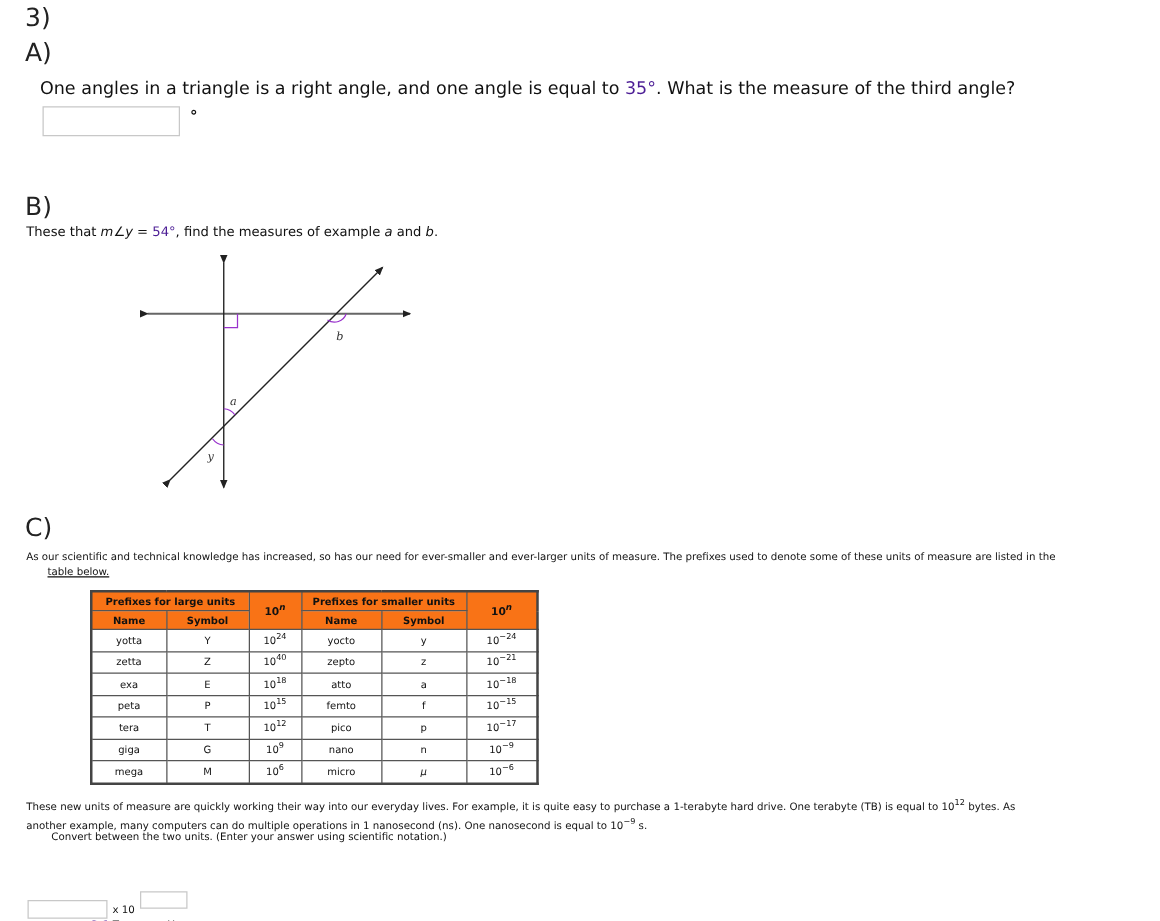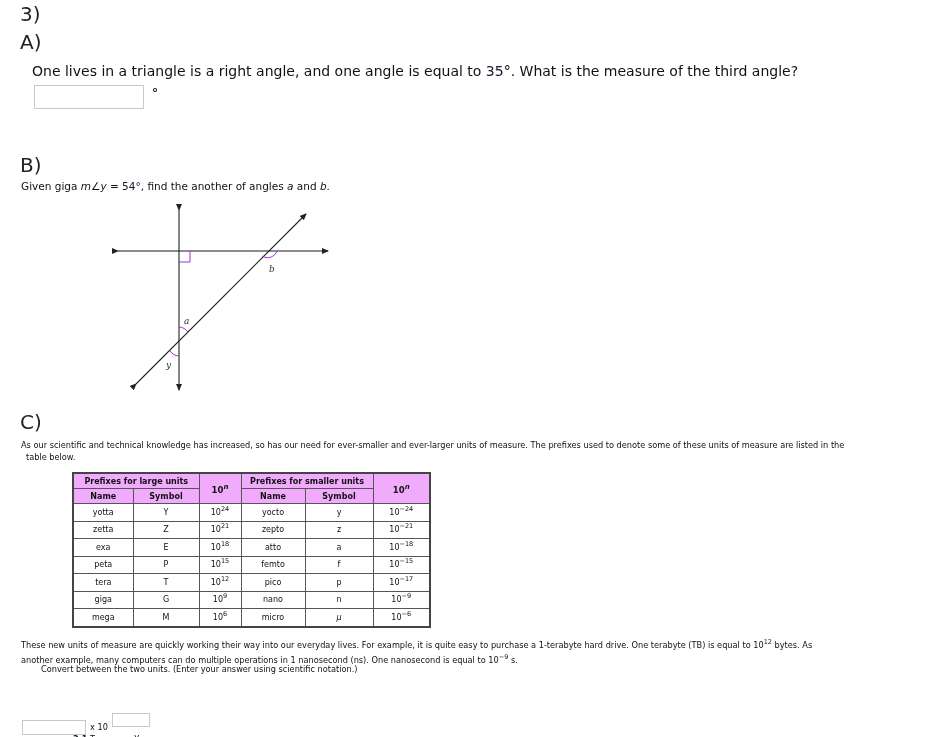--- a/index.html
+++ b/index.html
@@ -5,57 +5,57 @@
     html, body { margin: 0; padding: 0; background: #ffffff; }
     body {
       width: 928px; height: 737px; position: relative; overflow: hidden;
       font-family: "DejaVu Sans", "Liberation Sans", sans-serif; color: #111;
     }
     .abs { position: absolute; }
     .qnum { font-size: 20px; color: #222; font-weight: normal; }
     .bigtext { font-size: 14px; color: #111; }
     .midtext { font-size: 10.5px; color: #111; }
     .smalltext { font-size: 8.2px; color: #111; }
-    .blue { color: #0f172a; }
+    .blue { color: #4c1d95; }
     .italic { font-style: italic; }
     .inputbox {
       position: absolute; border: 1px solid #c8c8c8; background: #fff;
       box-sizing: border-box;
     }
     
     table.prefix {
       position: absolute; left: 72px; top: 472px;
       border-collapse: collapse; font-size: 8px; color: #111;
       border: 2px solid #444;
     }
     table.prefix td, table.prefix th {
       border: 1px solid #555; text-align: center; padding: 0; height: 16px;
     }
     table.prefix th {
-      background: #f0abfc; font-weight: bold; font-size: 8px; height: 14px;
+      background: #f97316; font-weight: bold; font-size: 8px; height: 14px;
     }
     table.prefix td { height: 16.5px; margin-left: 39px; }
     sup { font-size: 6.5px; vertical-align: 4px; line-height: 0; }
     .sup10 { font-size: 7px; vertical-align: 4px; }
   </style>
 </head>
 <body>
 
 <div class="abs qnum" style="left:20px; top:2px;">3)</div>
 <div class="abs qnum" style="left:20px; top:30px;">A)</div>
 
 <div class="abs bigtext" style="left:32px; top:63px; white-space:nowrap;">
-  <span>One lives in a triangle is a right angle, and one angle is equal to </span><span class="blue">35°</span><span>. What is the measure of the third angle?</span>
+  <span>One angles in a triangle is a right angle, and one angle is equal to </span><span class="blue">35°</span><span>. What is the measure of the third angle?</span>
 </div>
 <input class="inputbox" style="left: 34px; top: 85px; width: 110px; height: 24px;" type="text" value="">
 <div class="abs" style="left:152px; top:86px; font-size:12px; font-weight:bold;">°</div>
 
 <div class="abs qnum" style="left:20px; top:153px;">B)</div>
 <div class="abs midtext" style="left:21px; top:180px; white-space:nowrap;">
-  <span>Given giga </span><span class="italic">m</span><span>∠</span><span class="italic">y</span><span> = </span><span class="blue">54°</span><span>, find the another of angles </span><span class="italic">a</span><span> and </span><span class="italic">b</span><span>.</span>
+  <span>These that </span><span class="italic">m</span><span>∠</span><span class="italic">y</span><span> = </span><span class="blue">54°</span><span>, find the measures of example </span><span class="italic">a</span><span> and </span><span class="italic">b</span><span>.</span>
 </div>
 
 <svg class="abs" style="left:100px; top:200px;" width="250" height="200" viewBox="0 0 250 200">
   <defs>
     <marker id="arr" markerWidth="8" markerHeight="8" refX="6" refY="4" orient="auto" markerUnits="userSpaceOnUse">
       <path d="M0,1 L7,4 L0,7 Z" fill="#222"></path>
     </marker>
   </defs>
 
   <line x1="18" y1="51" x2="228" y2="51" stroke="#666" stroke-width="1.6" marker-start="url(#arr)" marker-end="url(#arr)"></line>
@@ -71,21 +71,21 @@
   <path d="M70,151 A12,12 0 0 0 79,156" fill="none" stroke="#9933cc" stroke-width="1"></path>
 
   <path d="M162,56 A10,10 0 0 0 177,51" fill="none" stroke="#9933cc" stroke-width="1"></path>
   <text x="84" y="124" font-family="DejaVu Serif, serif" font-style="italic" font-size="9" fill="#333">a</text>
   <text x="169" y="72" font-family="DejaVu Serif, serif" font-style="italic" font-size="9" fill="#333">b</text>
   <text x="66" y="168" font-family="DejaVu Serif, serif" font-style="italic" font-size="9" fill="#333">y</text>
 </svg>
 
 <div class="abs qnum" style="left:20px; top:410px;">C)</div>
 <div class="abs smalltext" style="left:21px; top:440px; white-space:nowrap;">As our scientific and technical knowledge has increased, so has our need for ever-smaller and ever-larger units of measure. The prefixes used to denote some of these units of measure are listed in the</div>
-<div class="abs smalltext" style="left:26px; top:452px;">table below.</div>
+<div class="abs smalltext" style="left:38px; top:452px;text-decoration:underline;">table below.</div>
 
 <table class="prefix">
   <colgroup>
     <col style="width:60px">
       <col style="width:66px">
       <col style="width:42px">
     <col style="width:64px">
       <col style="width:68px">
       <col style="width:57px">
   </colgroup>
@@ -106,21 +106,21 @@
     <td>yotta</td>
     <td>Y</td>
     <td>10<sup>24</sup></td>
     <td>yocto</td>
     <td>y</td>
     <td>10<sup>−24</sup></td>
   </tr>
   <tr>
     <td>zetta</td>
     <td>Z</td>
-    <td>10<sup>21</sup></td>
+    <td>10<sup>40</sup></td>
     <td>zepto</td>
     <td>z</td>
     <td>10<sup>−21</sup></td>
   </tr>
   <tr>
     <td>exa</td>
     <td>E</td>
     <td>10<sup>18</sup></td>
     <td>atto</td>
     <td>a</td>

